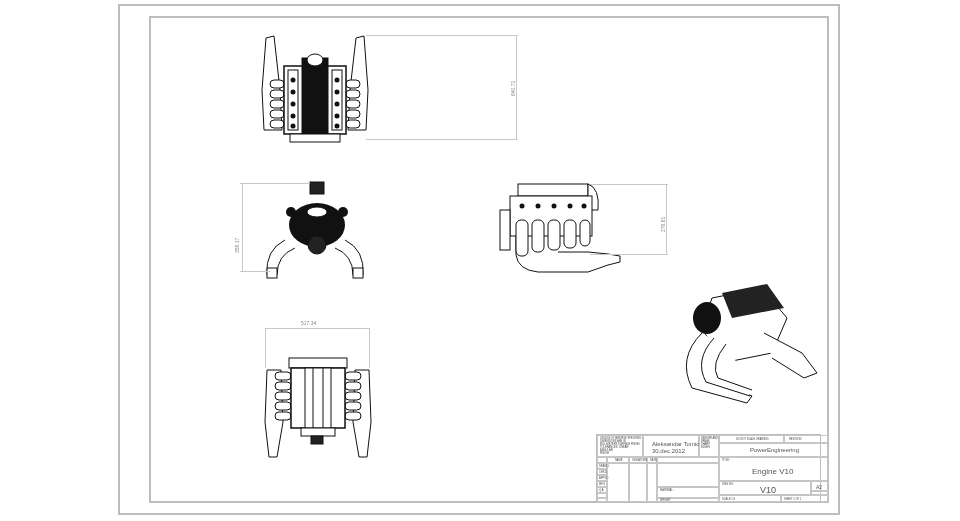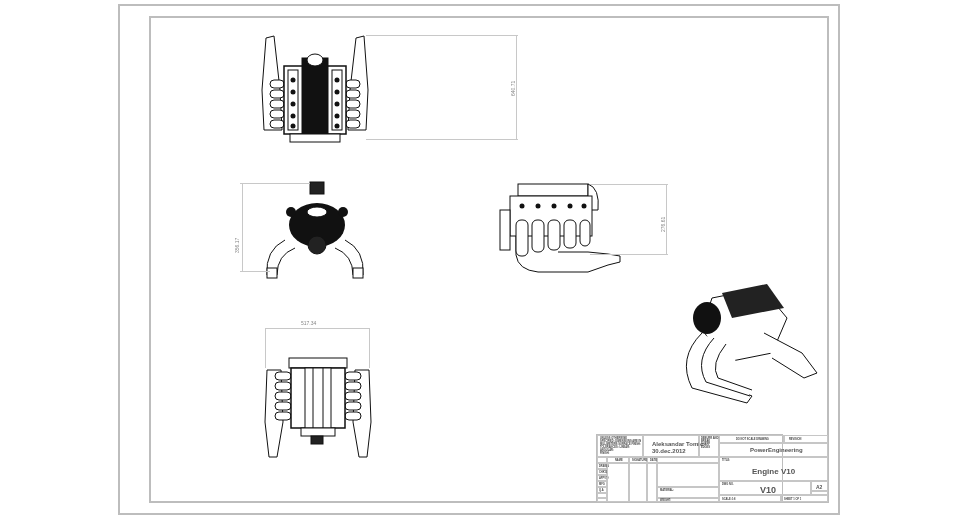--- a/index.html
+++ b/index.html
@@ -4,21 +4,21 @@
 <style>
   html,body{margin:0;padding:0;background:#fff;}
   body{width:960px;height:521px;position:relative;overflow:hidden;font-family:"Liberation Sans",sans-serif;}
   .abs{position:absolute;}
   .outer-frame{left:118px;top:4px;width:722px;height:511px;border:2px solid #bdbdbd;box-sizing:border-box;}
   .inner-frame{left:149px;top:16px;width:680px;height:487px;border:2px solid #bdbdbd;box-sizing:border-box;}
   .dim-line{background:#c8c8c8;}
   .dim-text{font-size:5px;color:#888;white-space:nowrap;}
   .vtext{transform:rotate(-90deg);transform-origin:left top;}
   svg{position:absolute;overflow:visible;}
-  .tb{left:596px;top:434px;width:187px;height:69px;border:1.5px solid #bdbdbd;box-sizing:border-box;background:#fff;font-weight:bold;}
+  .tb{left:596px;top:434px;width:225px;height:69px;border:1.5px solid #bdbdbd;box-sizing:border-box;background:#fff;}
   .cell{position:absolute;border:1px solid #c6c6c6;box-sizing:border-box;}
   .tiny{font-size:2.6px;color:#444;position:absolute;white-space:nowrap;line-height:3px;}
   .tb-big{position:absolute;color:#555;white-space:nowrap;}
 </style>
 </head>
 <body>
 
 <div class="abs outer-frame"></div>
 <div class="abs inner-frame"></div>
 

